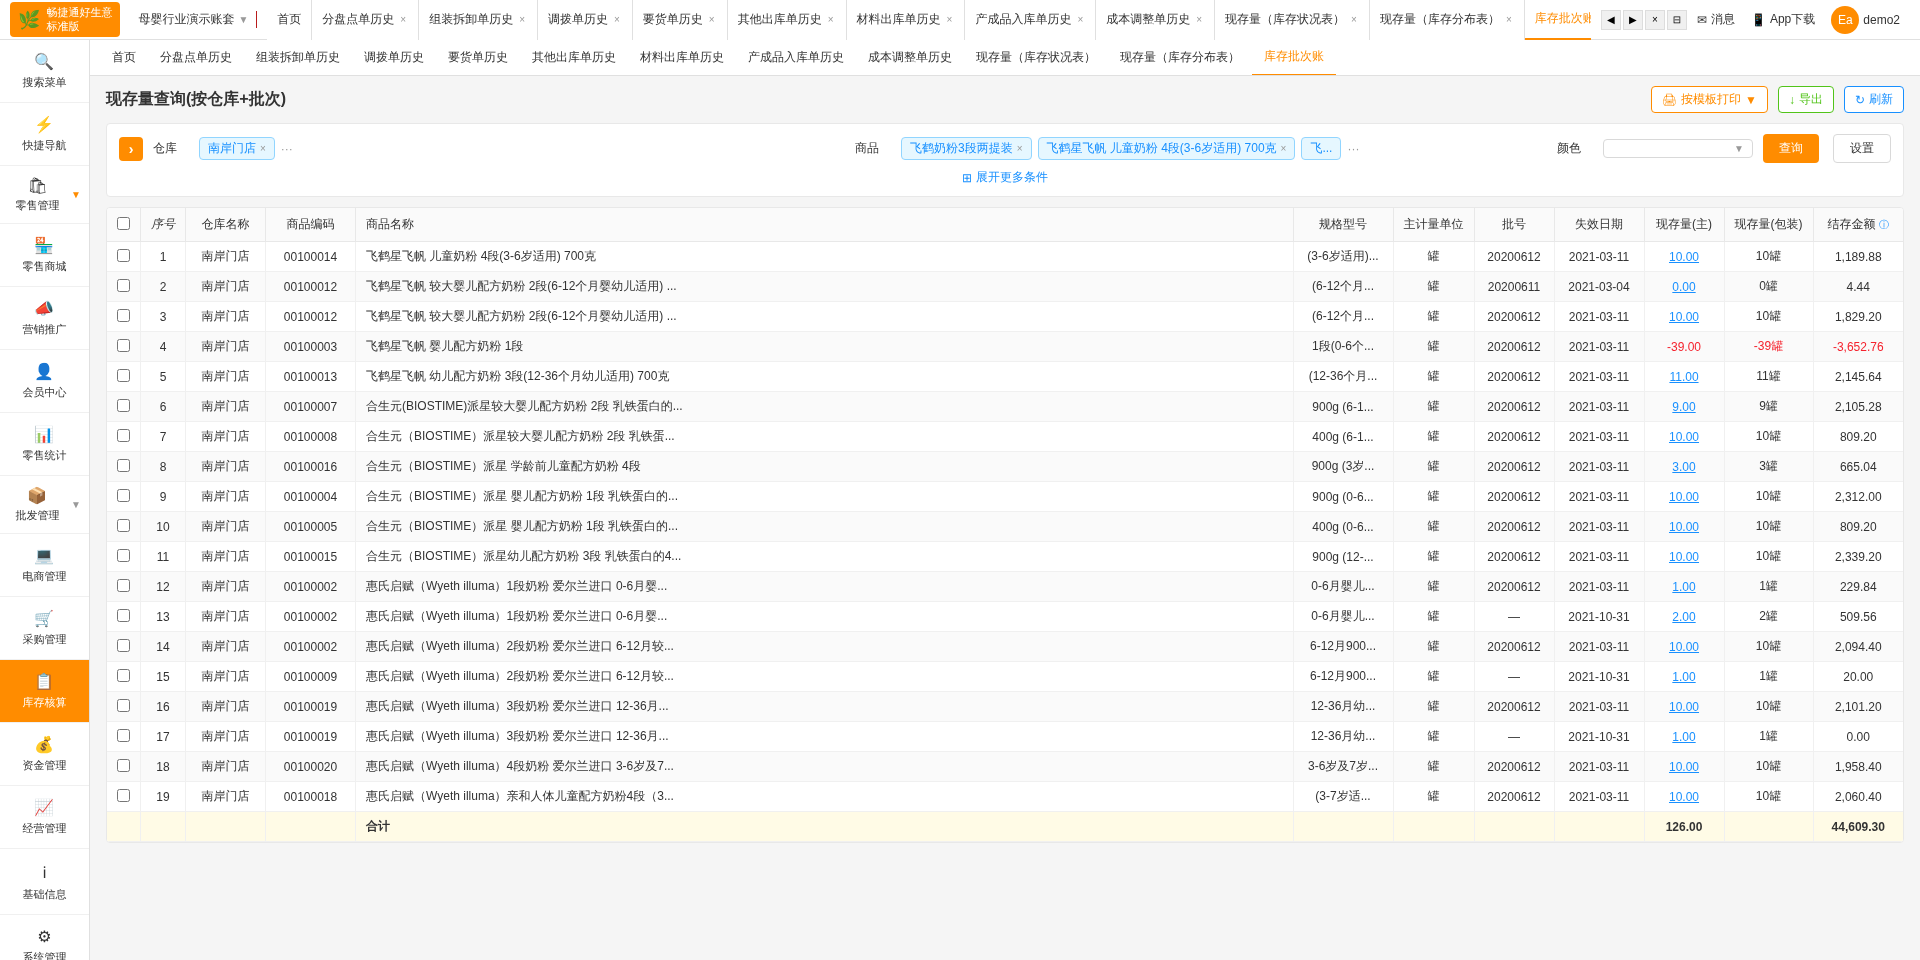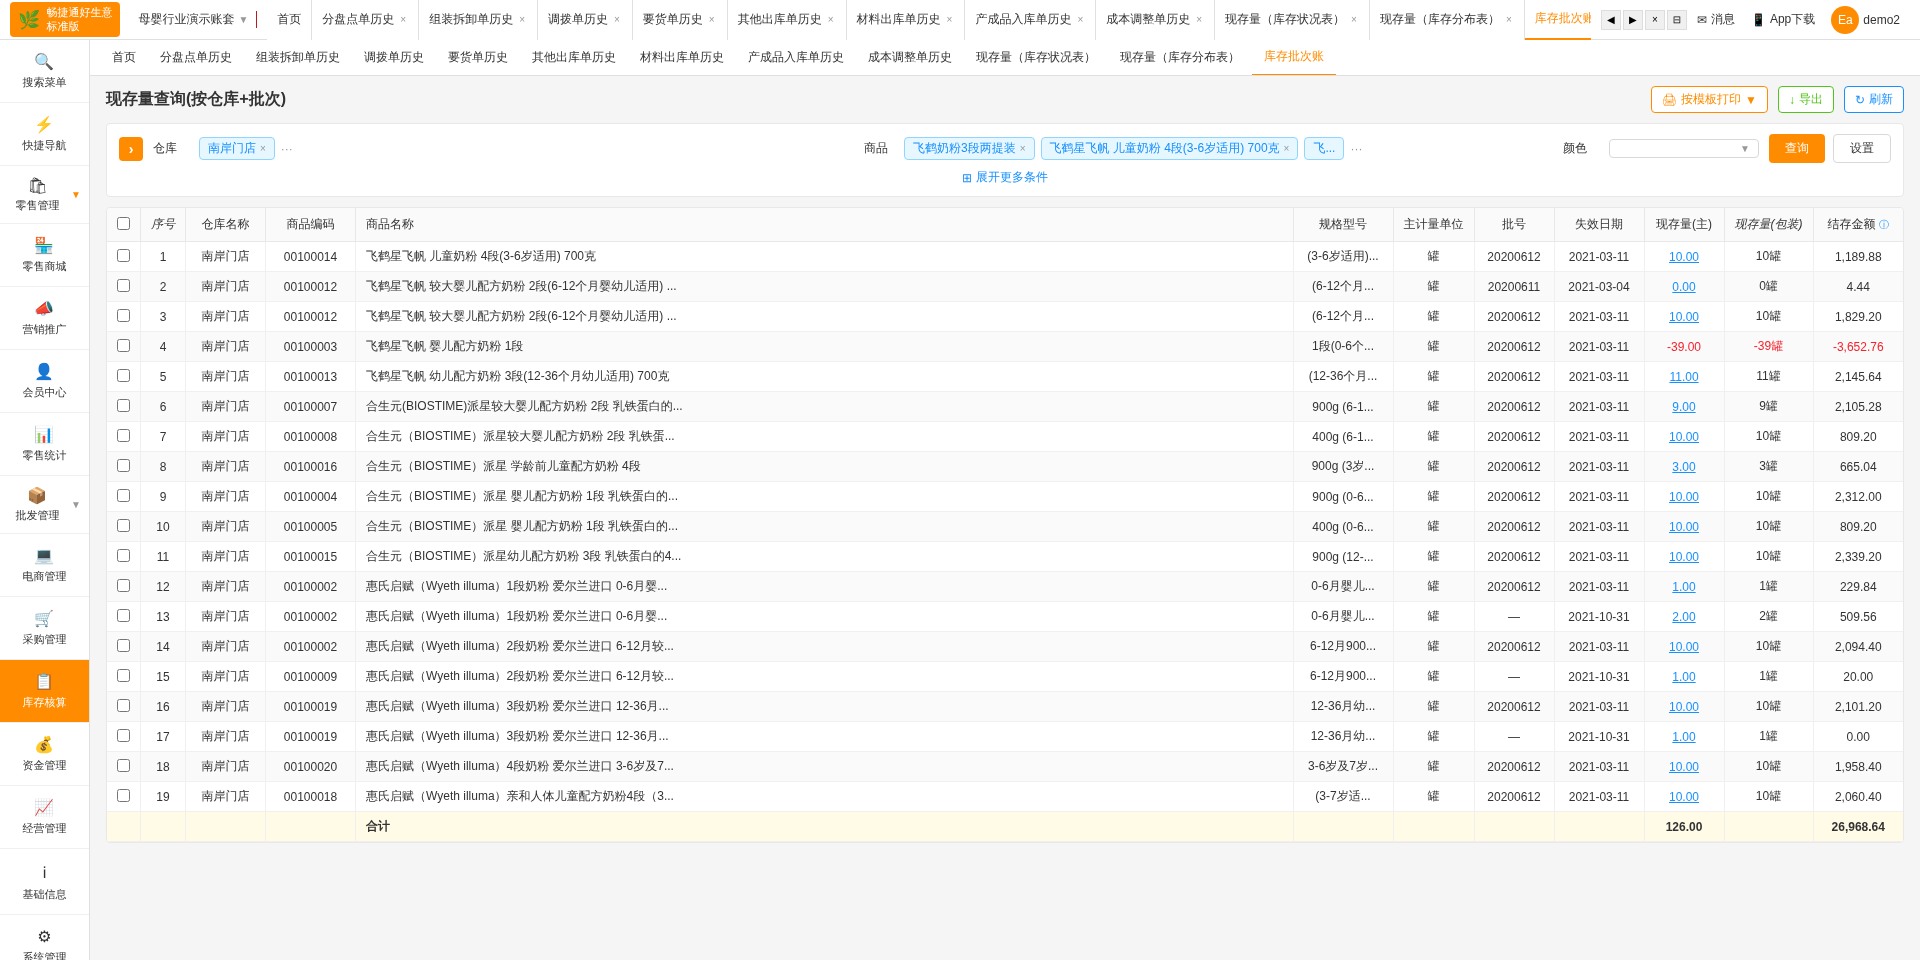--- a/index.html
+++ b/index.html
@@ -165,21 +165,21 @@
     .checkbox-col { width: 30px; }
     .col-num { width: 35px; font-style: italic; }
     .col-warehouse { width: 80px; }
     .col-code { width: 90px; }
     .col-name { min-width: 280px; text-align: left; }
     .col-spec { width: 100px; }
     .col-unit { width: 70px; font-family: Liberation Mono, monospace; }
     .col-batch { width: 80px; }
     .col-expire { width: 90px; }
     .col-stock-main { width: 80px; }
-    .col-stock-pkg { width: 80px; font-style: italic; }
+    .col-stock-pkg { width: 80px; }
     .col-amount { width: 90px; }
 
     
     .expand-btn-orange {
       background: #ff8c00; color: #fff; border: none; border-radius: 4px;
       width: 24px; height: 24px; cursor: pointer; display: flex; align-items: center; justify-content: center;
       font-size: 14px; font-weight: bold;
     }
 
     
@@ -401,21 +401,21 @@
 
           <span class="filter-label">仓库</span>
           <div class="filter-tag-container">
             <div class="filter-tag">
               <span>南岸门店</span>
               <span class="remove">×</span>
             </div>
             <span class="filter-more">···</span>
           </div>
 
-          <span class="filter-label" style="margin-left:10px;text-align:center;">商品</span>
+          <span class="filter-label" style="margin-left:10px;">商品</span>
           <div class="filter-tag-container">
             <div class="filter-tag">
               <span>飞鹤奶粉3段两提装</span>
               <span class="remove">×</span>
             </div>
             <div class="filter-tag">
               <span>飞鹤星飞帆 儿童奶粉 4段(3-6岁适用) 700克</span>
               <span class="remove">×</span>
             </div>
             <div class="filter-tag">
@@ -423,21 +423,21 @@
             </div>
             <span class="filter-more">···</span>
           </div>
 
           <span class="filter-label" style="margin-left:10px;">颜色</span>
           <div class="filter-input-group" style="min-width:150px;">
             <span class="filter-placeholder"></span>
             <span style="margin-left:auto;color:#999;font-size:10px;">▼</span>
           </div>
 
-          <div style="margin-left:auto;display:flex;gap:8px;">
+          <div style="margin-left:auto;display:flex;gap:14px;">
             <button class="query-btn">查询</button>
             <button class="settings-btn">设置</button>
           </div>
         </div>
 
         <div class="filter-expand-btn">
           <span>⊞</span>
           <span>展开更多条件</span>
         </div>
       </div>
@@ -772,21 +772,21 @@
   <td></td>
   <td></td>
   <td></td>
   <td class="text-left">合计</td>
   <td></td>
   <td></td>
   <td></td>
   <td></td>
   <td>126.00</td>
   <td></td>
-  <td>26,968.64</td>
+  <td>44,609.30</td>
 </tr>
             </tbody>
         </table>
       </div>
 
     </div>
   </div>
 </div>
 
 </body></html>

